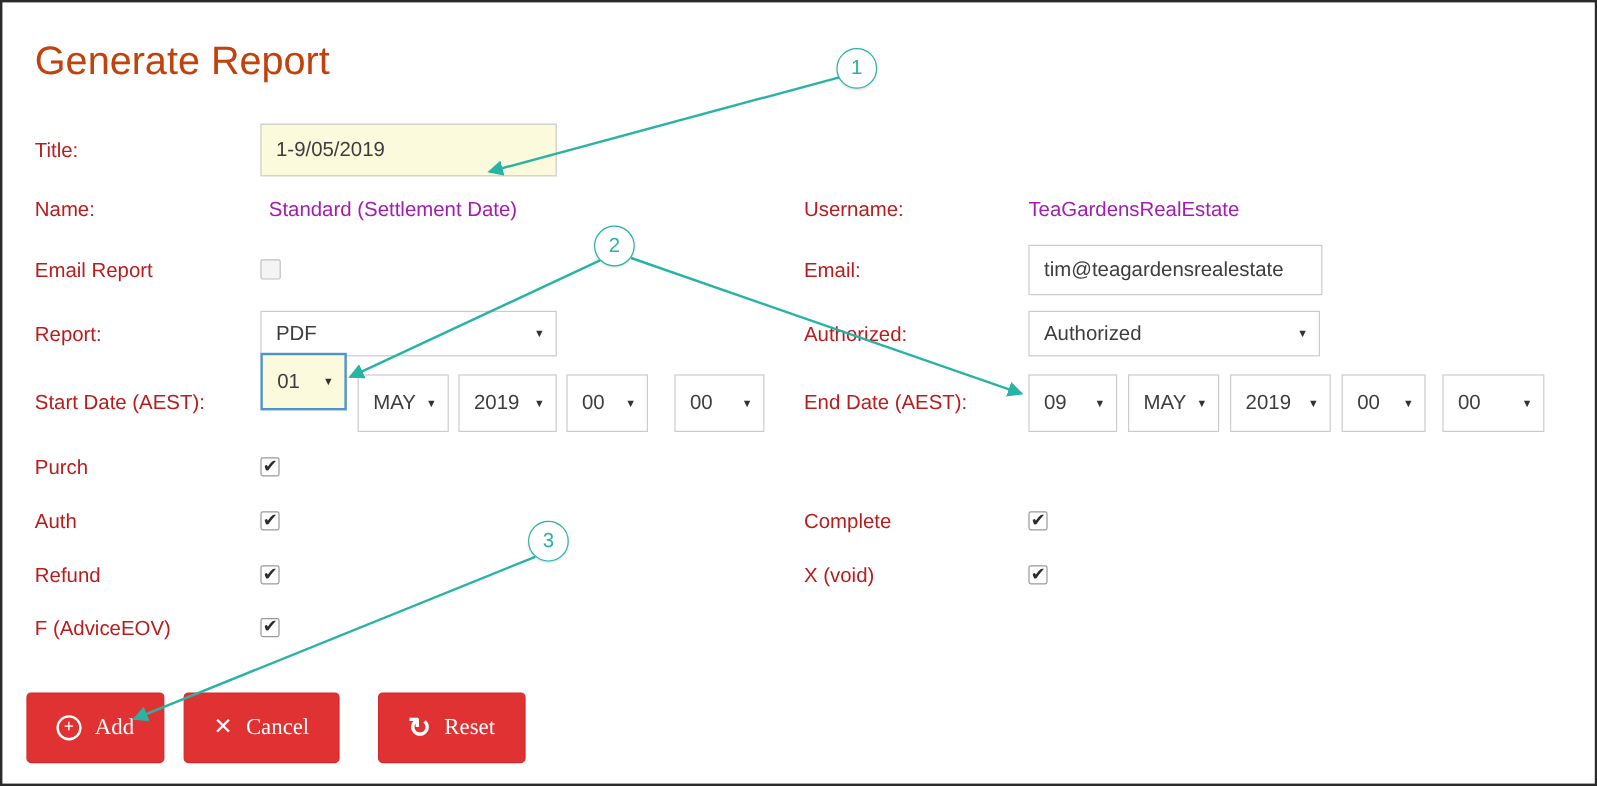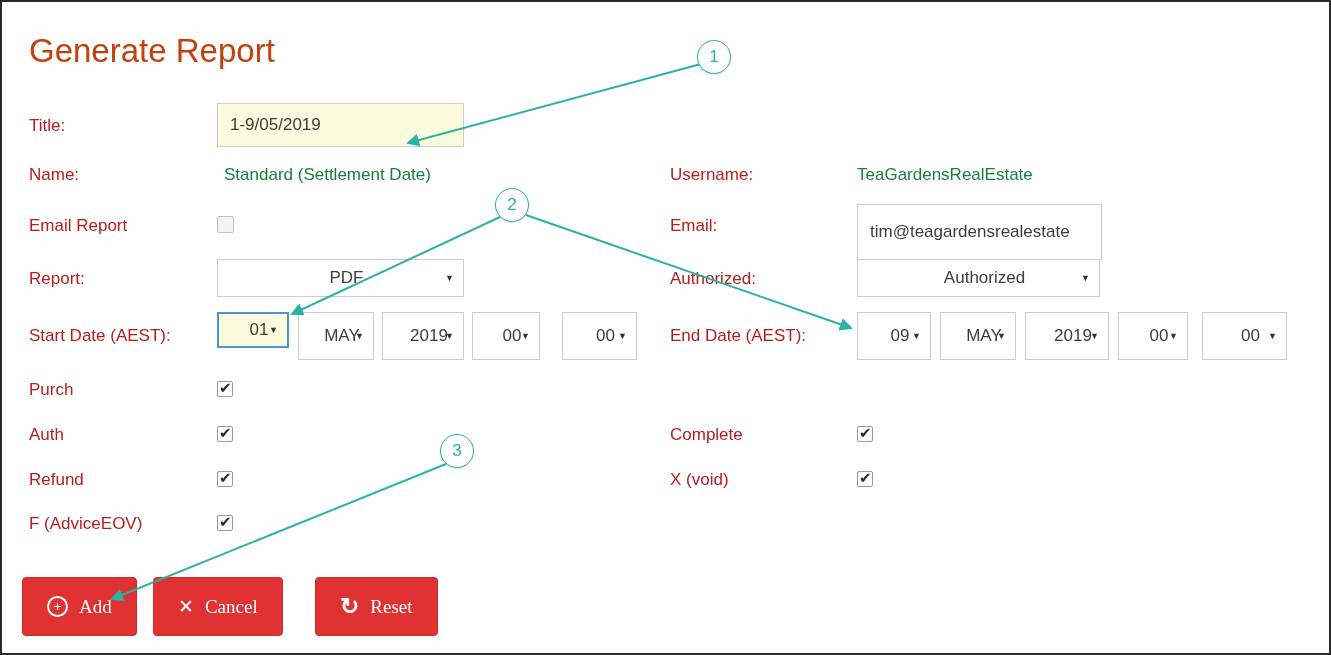--- a/index.html
+++ b/index.html
@@ -26,21 +26,21 @@
   .lbl {
     position: absolute;
     font-size: 17px;
     color: #b91c1c;
     white-space: nowrap;
   }
 
   .static-value {
     position: absolute;
     font-size: 17px;
-    color: #15803d;
+    color: #a21caf;
     white-space: nowrap;
   }
 
   .input {
     position: absolute;
     border: 1px solid #cccccc;
     font-family: Liberation Sans, sans-serif;
     font-size: 17px;
     color: #3d3d3d;
     padding: 0 12px;
@@ -49,21 +49,20 @@
   }
   .input.highlight { background: #fbfadd; }
 
   .select {
     position: absolute;
     border: 1px solid #cccccc;
     background: #fff;
     display: flex;
     align-items: center;
     cursor: pointer;
-    justify-content: center;
   }
   .select .select-text {
     font-size: 17px;
     color: #3d3d3d;
     padding-left: 12px;
     white-space: nowrap;
     overflow: hidden;
   }
   .select .caret {
     position: absolute;
@@ -174,36 +173,36 @@
   <input class="input highlight" style="left: 215px; top: 101px; width: 247px; height: 44px;" value="1-9/05/2019">
 
   <span class="lbl" style="left:27px; top:163px">Name:</span>
   <span class="static-value" style="left:222px; top:163px">Standard (Settlement Date)</span>
   <span class="lbl" style="left:668px; top:163px">Username:</span>
   <span class="static-value" style="left:855px; top:163px">TeaGardensRealEstate</span>
 
   <span class="lbl" style="left:27px; top:214px">Email Report</span>
   <span class="checkbox unchecked-style" style="left:215px; top:214px; width:17px; height:17px"></span>
   <span class="lbl" style="left:668px; top:214px">Email:</span>
-  <input class="input" style="left: 855px; top: 202px; width: 245px; height: 56px;" value="tim@teagardensrealestate">
+  <input class="input" style="left: 855px; top: 202px; width: 245px; height: 42px;" value="tim@teagardensrealestate">
 
   <span class="lbl" style="left:27px; top:267px">Report:</span>
   <div class="select" style="left:215px; top:257px; width:247px; height:38px">
     <span class="select-text">PDF</span>
     <span class="caret"></span>
   </div>
   <span class="lbl" style="left:668px; top:267px">Authorized:</span>
   <div class="select" style="left:855px; top:257px; width:243px; height:38px">
     <span class="select-text">Authorized</span>
     <span class="caret"></span>
   </div>
 
   <span class="lbl" style="left:27px; top:324px">Start Date (AEST):</span>
 
-  <div class="select focused" style="left:215px; top:310px; width:72px; height:36px">
+  <div class="select focused" style="left:215px; top:292px; width:72px; height:48px">
     <span class="select-text">01</span>
     <span class="caret"></span>
   </div>
   <div class="select" style="left:296px; top:310px; width:76px; height:48px">
     <span class="select-text">MAY</span>
     <span class="caret"></span>
   </div>
   <div class="select" style="left:380px; top:310px; width:82px; height:48px">
     <span class="select-text">2019</span>
     <span class="caret"></span>

